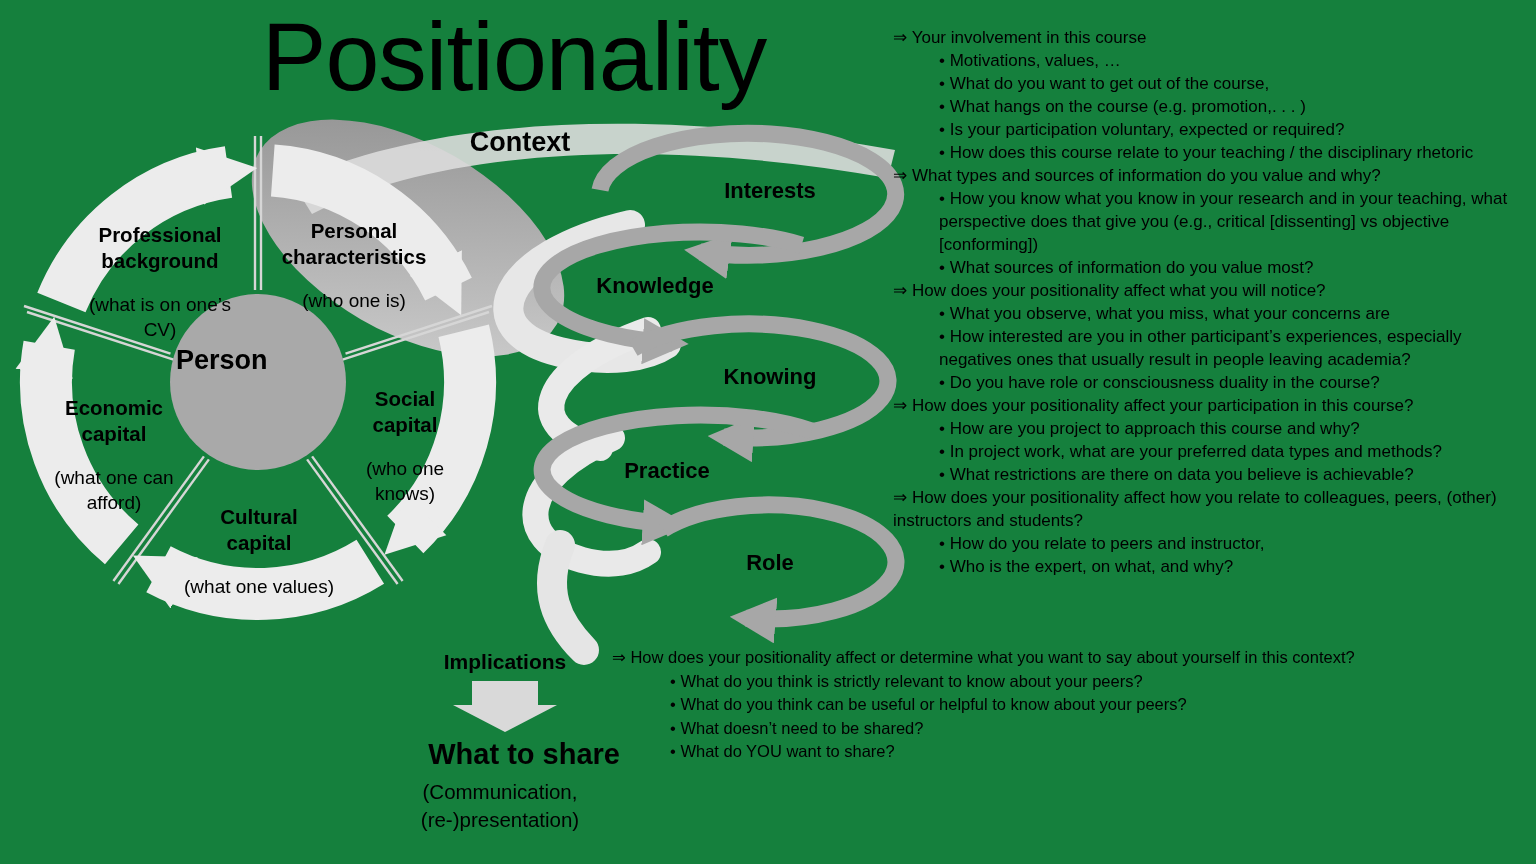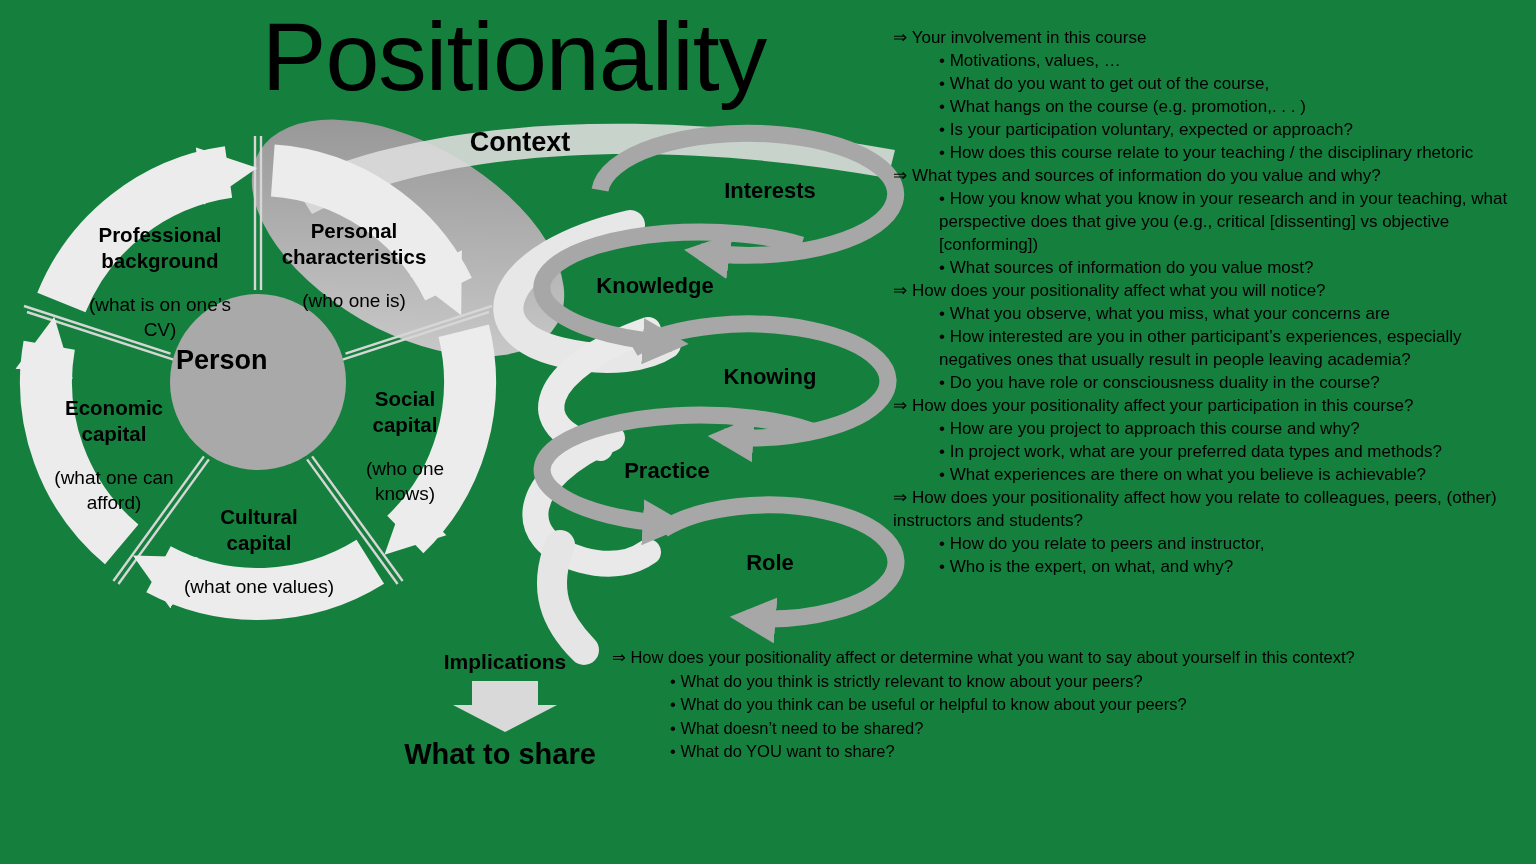--- a/index.html
+++ b/index.html
@@ -31,21 +31,21 @@
 
   .loop-label { width:170px; text-align:center; font-size:22px; font-weight:bold; }
   .loop-interests { left:685px; top:178px; }
   .loop-knowledge { left:570px; top:273px; }
   .loop-knowing   { left:685px; top:364px; }
   .loop-practice  { left:582px; top:458px; }
   .loop-role      { left:685px; top:550px; }
 
   .implications-label { left:415px; top:650px; width:180px; text-align:center;
     font-size:21px; font-weight:bold; }
-  .share-title { left:380px; top:738px; width:240px; text-align:center;
+  .share-title { left:380px; top:738px; width:240px; text-align:right;
     font-size:29px; font-weight:bold; }
   .share-sub { left:380px; top:778px; width:240px; text-align:center;
     font-size:20.5px; line-height:28px; white-space:pre-line; }
 
   .right-col { left:893px; top:26px; width:630px; font-size:17px; line-height:23px; }
   .bottom-sec { left:612px; top:646px; width:916px; font-size:16.5px; line-height:23.5px; }
   .qhead { margin:0; }
   .qb { margin-left:46px; }
   .bottom-sec .qb { margin-left:58px; }
 </style>
@@ -143,50 +143,52 @@
   <div class="abs person-label">Person</div>
 
   <div class="abs loop-label loop-interests">Interests</div>
   <div class="abs loop-label loop-knowledge">Knowledge</div>
   <div class="abs loop-label loop-knowing">Knowing</div>
   <div class="abs loop-label loop-practice">Practice</div>
   <div class="abs loop-label loop-role">Role</div>
 
   <div class="abs implications-label">Implications</div>
   <div class="abs share-title">What to share</div>
+  <div class="abs share-sub">(Communication,
+(re-)presentation)</div>
 
   <div class="abs right-col">
 
     <div class="qsec">
       <div class="qhead"><span>⇒</span> <span>Your involvement in this course</span></div>
       <div class="qb"><span>•</span> <span>Motivations, values, …</span></div>
       <div class="qb"><span>•</span> <span>What do you want to get out of the course,</span></div>
       <div class="qb"><span>•</span> <span>What hangs on the course (e.g. promotion,. . . )</span></div>
-      <div class="qb"><span>•</span> <span>Is your participation voluntary, expected or approach?</span></div>
+      <div class="qb"><span>•</span> <span>Is your participation voluntary, expected or required?</span></div>
       <div class="qb"><span>•</span> <span>How does this course relate to your teaching / the disciplinary rhetoric</span></div>
     </div>
 
     <div class="qsec">
       <div class="qhead"><span>⇒</span> <span>What types and sources of information do you value and why?</span></div>
       <div class="qb"><span>•</span> <span>How you know what you know in your research and in your teaching, what perspective does that give you (e.g., critical [dissenting] vs objective [conforming])</span></div>
       <div class="qb"><span>•</span> <span>What sources of information do you value most?</span></div>
     </div>
 
     <div class="qsec">
       <div class="qhead"><span>⇒</span> <span>How does your positionality affect what you will notice?</span></div>
       <div class="qb"><span>•</span> <span>What you observe, what you miss, what your concerns are</span></div>
       <div class="qb"><span>•</span> <span>How interested are you in other participant’s experiences, especially negatives ones that usually result in people leaving academia?</span></div>
       <div class="qb"><span>•</span> <span>Do you have role or consciousness duality in the course?</span></div>
     </div>
 
     <div class="qsec">
       <div class="qhead"><span>⇒</span> <span>How does your positionality affect your participation in this course?</span></div>
       <div class="qb"><span>•</span> <span>How are you project to approach this course and why?</span></div>
       <div class="qb"><span>•</span> <span>In project work, what are your preferred data types and methods?</span></div>
-      <div class="qb"><span>•</span> <span>What experiences are there on what you believe is achievable?</span></div>
+      <div class="qb"><span>•</span> <span>What restrictions are there on data you believe is achievable?</span></div>
     </div>
 
     <div class="qsec">
       <div class="qhead"><span>⇒</span> <span>How does your positionality affect how you relate to colleagues, peers, (other) instructors and students?</span></div>
       <div class="qb"><span>•</span> <span>How do you relate to peers and instructor,</span></div>
       <div class="qb"><span>•</span> <span>Who is the expert, on what, and why?</span></div>
     </div>
   </div>
 
   <div class="abs bottom-sec">

